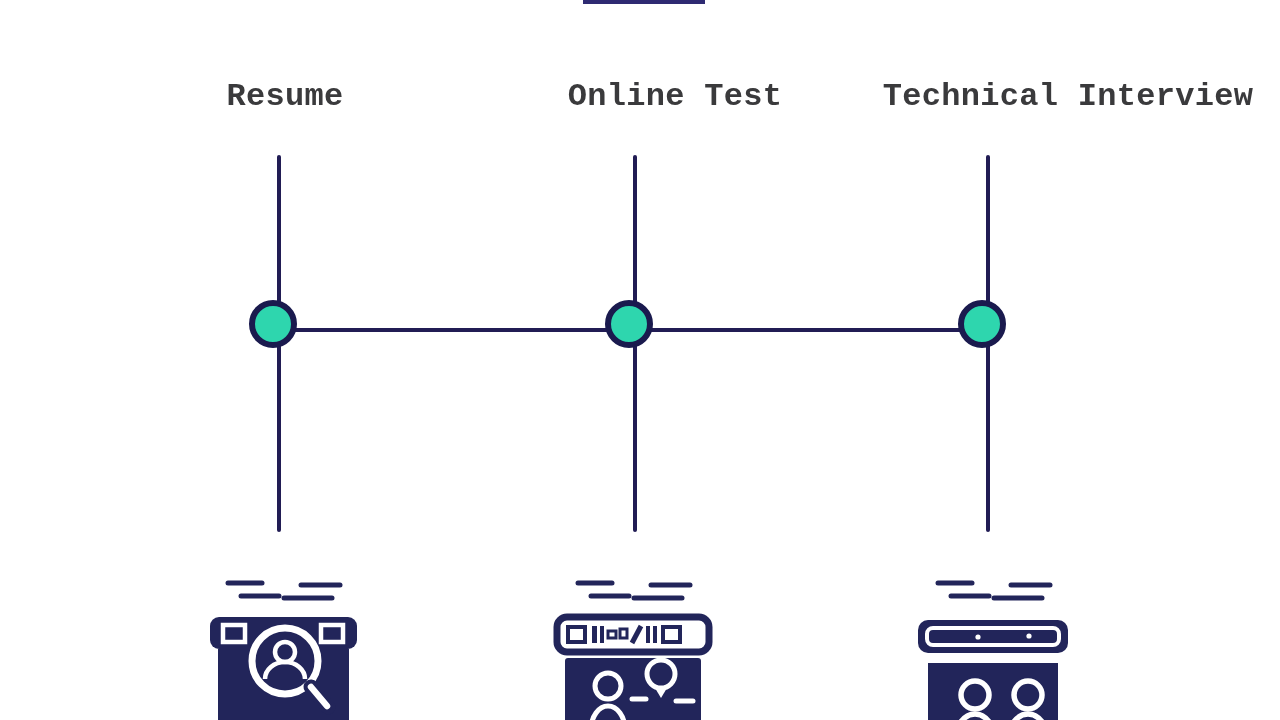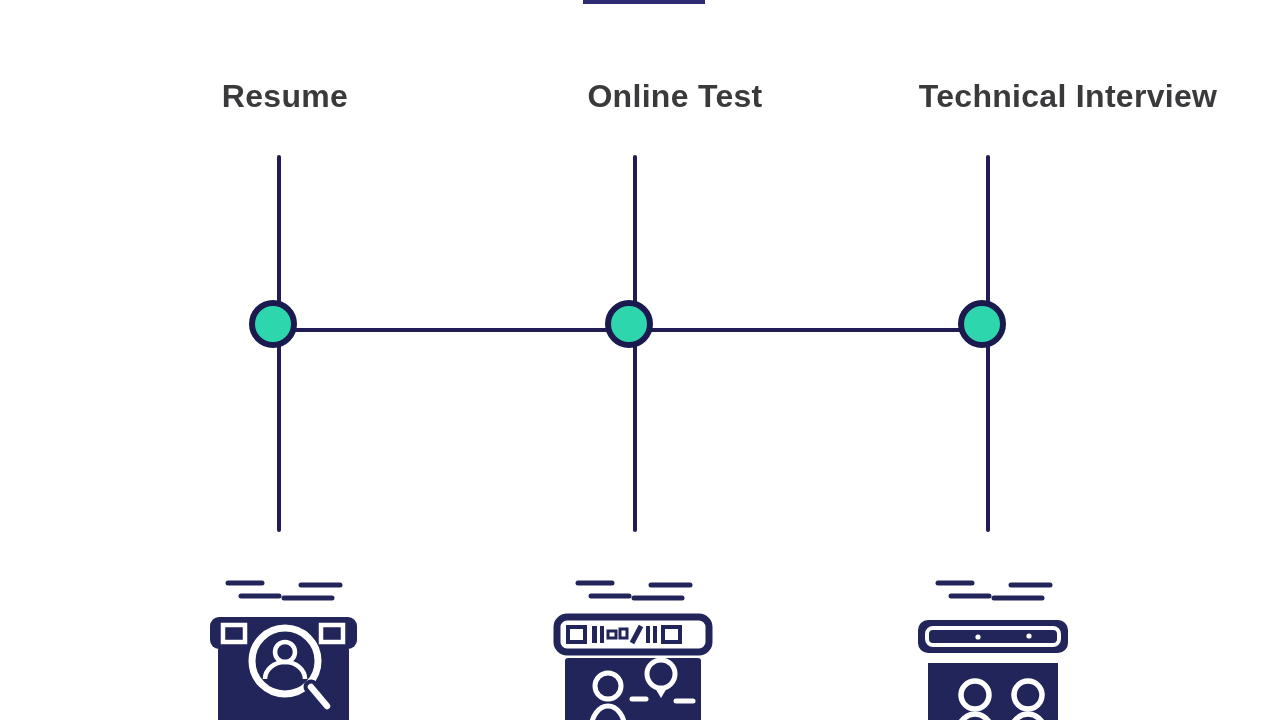--- a/index.html
+++ b/index.html
@@ -7,20 +7,21 @@
   body {
     background:#ffffff;
     font-family:"Liberation Sans", sans-serif;
     overflow:hidden;
   }
   .canvas {
     position:relative;
     width:1280px; height:720px;
     background:#ffffff;
     overflow:hidden;
+    font-family:Liberation Mono, monospace;
   }
   
   .title-underline {
     position:absolute; top:0; left:583px;
     width:122px; height:4px;
     background:#2e2a72;
   }
   .stage-label {
     position:absolute; top:78px;
     transform:translateX(-50%);

